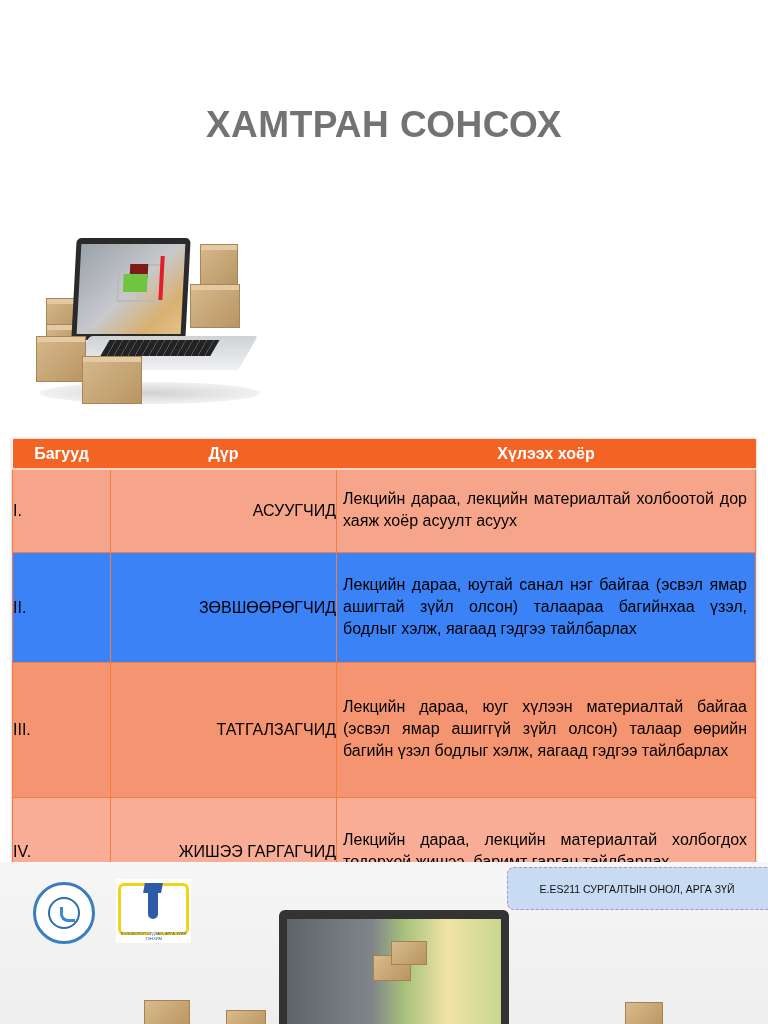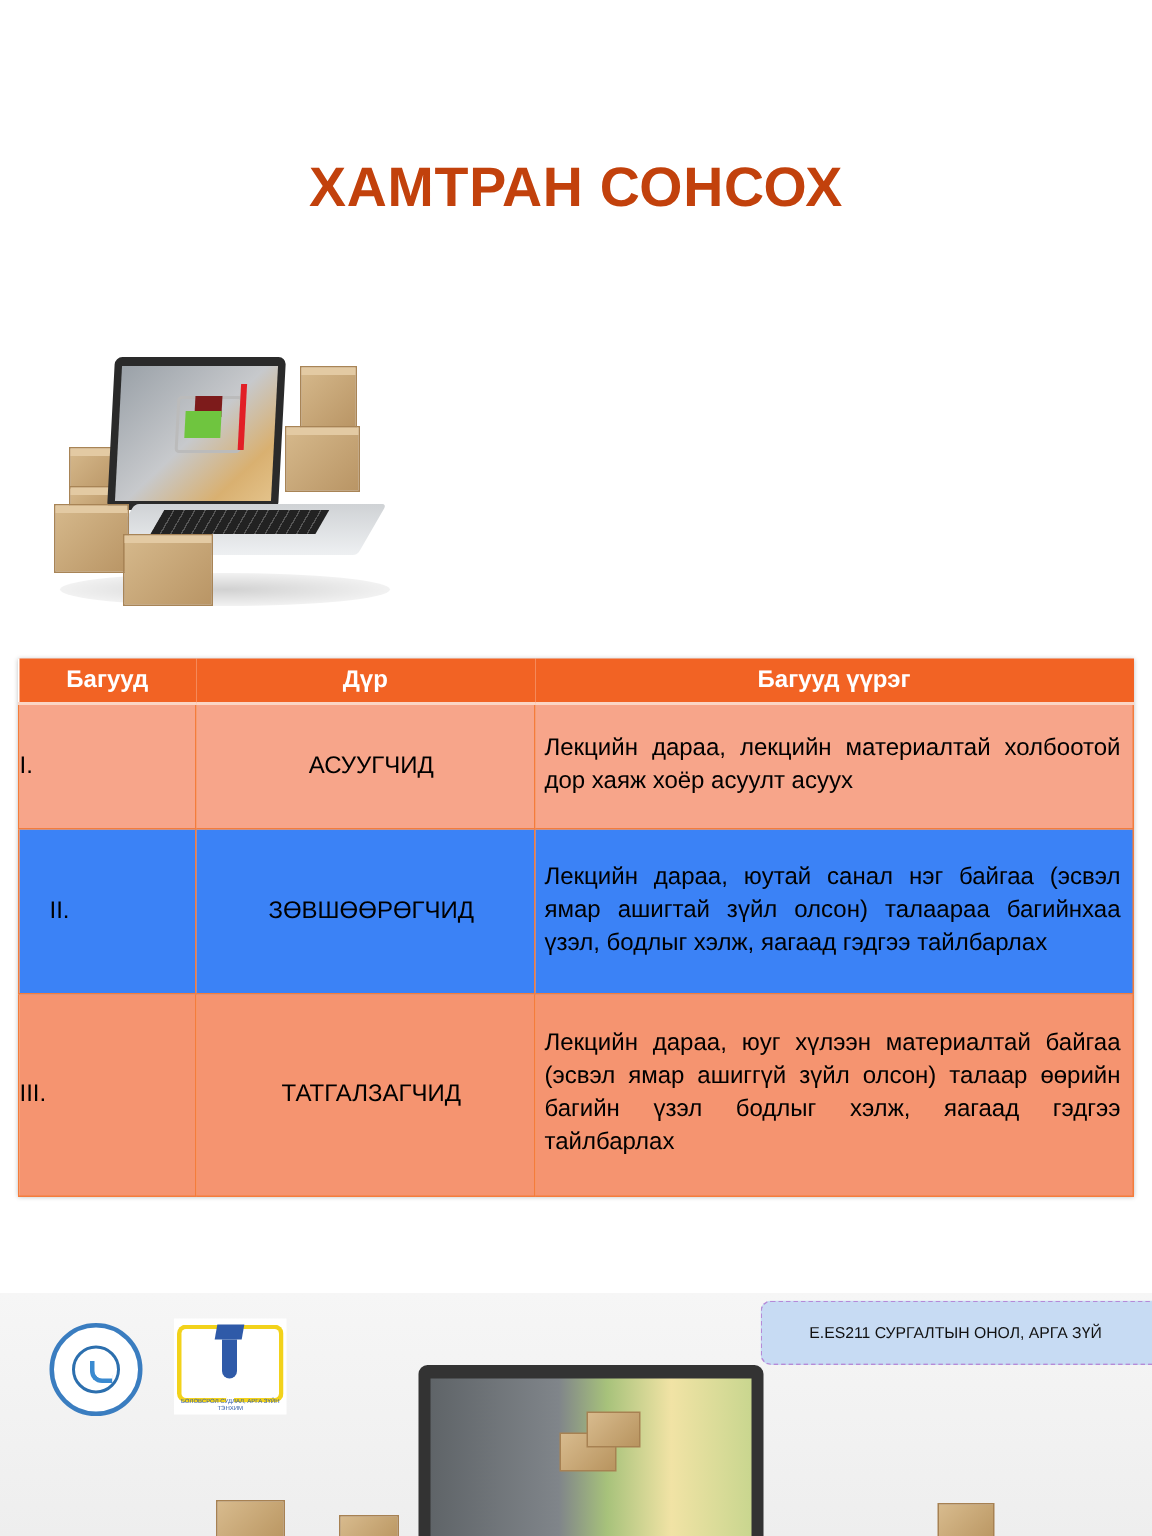--- a/index.html
+++ b/index.html
@@ -1,17 +1,17 @@
 <!DOCTYPE html>
 <html><head>
 <meta charset="utf-8">
 <style>
   html, body { margin:0; padding:0; }
   body { width:768px; height:1024px; background:#ffffff; position:relative; overflow:hidden; font-family:"Liberation Sans", sans-serif; }
-  .title { position:absolute; top:104px; left:0; width:768px; text-align:center; font-size:37px; font-weight:bold; color:#c2410c; letter-spacing:0.5px; }
+  .title { position:absolute; top:104px; left:0; width:768px; text-align:center; font-size:37px; font-weight:bold; color:#737373; letter-spacing:0.5px; }
 
   
   .hero { position:absolute; left:10px; top:232px; width:260px; height:180px; }
   .shadow { position:absolute; left:30px; top:150px; width:220px; height:22px; background:radial-gradient(ellipse at center, rgba(0,0,0,0.18), rgba(0,0,0,0)); border-radius:50%; }
   .laptop-screen { position:absolute; left:64px; top:6px; width:114px; height:102px; background:#2a2a2a; border-radius:5px; transform:skewX(-3deg); }
   .laptop-screen-inner { position:absolute; left:5px; top:6px; right:5px; bottom:6px; background:linear-gradient(135deg,#9aa1a8 0%,#c7c9cc 50%,#d9b070 80%,#e3c28a 100%); }
   .cart { position:absolute; left:38px; top:20px; width:40px; height:34px; border:2px solid #bbb; border-radius:3px; }
   .bag-green { position:absolute; left:44px; top:30px; width:24px; height:18px; background:#6fc53f; }
   .bag-red { position:absolute; left:50px; top:20px; width:18px; height:14px; background:#7d1b1b; }
   .cart-handle { position:absolute; left:80px; top:12px; width:4px; height:44px; background:#e21f26; }
@@ -22,24 +22,24 @@
 
   
   .tbl { position:absolute; left:12px; top:439px; width:744px; border-collapse:collapse; box-shadow:0 0 3px rgba(0,0,0,0.25); }
   .tbl th { background:#f26324; color:#fff; font-size:16px; font-weight:bold; height:29px; padding:0; border-bottom:2px solid #fbd5c5; }
   .tbl td { border:1px solid #f47c3c; font-size:16px; color:#000; vertical-align:middle; padding:0; }
   .tbl tr.odd td { background:#f7a58a; }
   .tbl tr.even td { background:#3b82f6; }
   .tbl tr.r3 td { background:#f59470; }
   .tbl tr.r4 td { background:#f9ad96; }
   .c1 { width:97px; }
-  .c2 { width:217px; padding-left:8px !important; text-align:center; }
+  .c2 { width:217px; padding-left:8px !important; text-align:right; }
   .c3 { padding:5px 8px 7px 6px !important; text-align:justify; text-align-last:left; line-height:22px;margin-top:15px; }
   .r1 td { height:70px; }
-  .r2 td { height:97px;padding-left:20px; }
+  .r2 td { height:97px; }
   .r3 td { height:122px; }
   .r4 td { height:95px; }
 
   
   .footer { position:absolute; left:0; top:862px; width:768px; height:162px; background:linear-gradient(180deg,#f6f6f6,#eeeeee); }
   .logo1 { position:absolute; left:33px; top:20px; width:62px; height:62px; border-radius:50%; border:3px solid #3a7dc0; background:#fff; box-sizing:border-box; }
   .logo1-inner { position:absolute; left:12px; top:12px; width:32px; height:32px; border-radius:50%; border:2px solid #2c6fae; box-sizing:border-box; }
   .logo1-book { position:absolute; left:10px; top:8px; width:12px; height:12px; border-left:3px solid #3a8ad0; border-bottom:3px solid #3a8ad0; border-radius:0 0 0 8px; }
   .logo2 { position:absolute; left:116px; top:17px; width:75px; height:64px; background:#fff; }
   .logo2-bookL { position:absolute; left:2px; top:4px; width:30px; height:46px; border:3px solid #f2d21a; border-right:none; border-radius:6px 0 0 6px; }
@@ -76,38 +76,43 @@
   <div class="box" style="left:180px;top:52px;width:48px;height:42px;"></div>
   <div class="box" style="left:26px;top:104px;width:48px;height:44px;"></div>
   <div class="box" style="left:72px;top:124px;width:58px;height:46px;"></div>
 </div>
 
 <table class="tbl">
   <thead>
     <tr>
       <th class="c1">Багууд</th>
       <th style="width:225px">Дүр</th>
-      <th>Багууд үүрэг</th>
+      <th>Хүлээх хоёр</th>
     </tr>
   </thead>
   <tbody>
     <tr class="odd r1">
       <td class="c1">I.</td>
       <td class="c2">АСУУГЧИД</td>
       <td class="c3">Лекцийн дараа, лекцийн материалтай холбоотой дор хаяж хоёр асуулт асуух</td>
     </tr>
     <tr class="even r2">
       <td class="c1">II.</td>
       <td class="c2">ЗӨВШӨӨРӨГЧИД</td>
       <td class="c3">Лекцийн дараа, юутай санал нэг байгаа (эсвэл ямар ашигтай зүйл олсон) талаараа багийнхаа үзэл, бодлыг хэлж, яагаад гэдгээ тайлбарлах</td>
     </tr>
     <tr class="r3">
       <td class="c1">III.</td>
       <td class="c2">ТАТГАЛЗАГЧИД</td>
       <td class="c3">Лекцийн дараа, юуг хүлээн материалтай байгаа (эсвэл ямар ашиггүй зүйл олсон) талаар өөрийн багийн үзэл бодлыг хэлж, яагаад гэдгээ тайлбарлах</td>
+    </tr>
+    <tr class="r4">
+      <td class="c1">IV.</td>
+      <td class="c2">ЖИШЭЭ ГАРГАГЧИД</td>
+      <td class="c3">Лекцийн дараа, лекцийн материалтай холбогдох тодорхой жишээ, баримт гарган тайлбарлах</td>
     </tr>
   </tbody>
 </table>
 
 <div class="footer">
   <div class="logo1">
     <div class="logo1-inner">
         <div class="logo1-book"></div>
       </div>
   </div>

